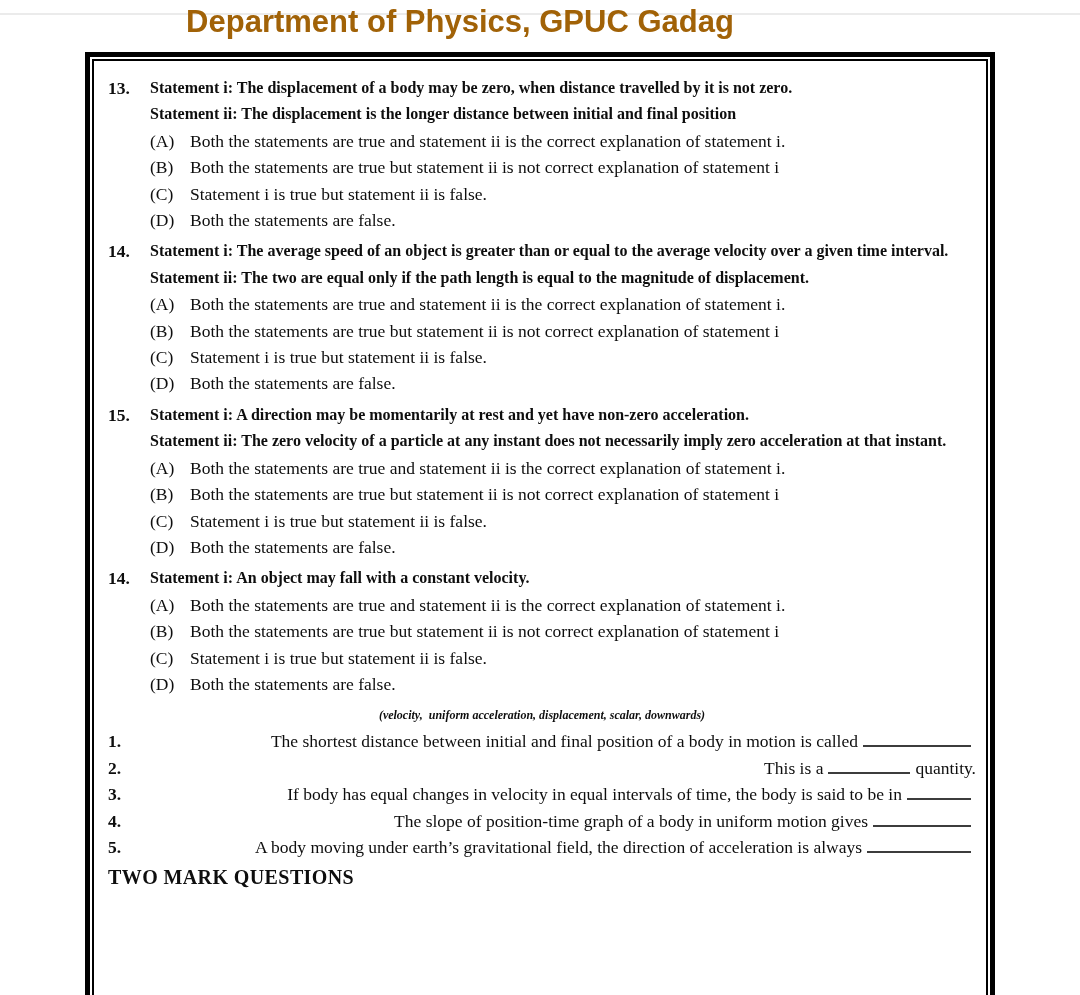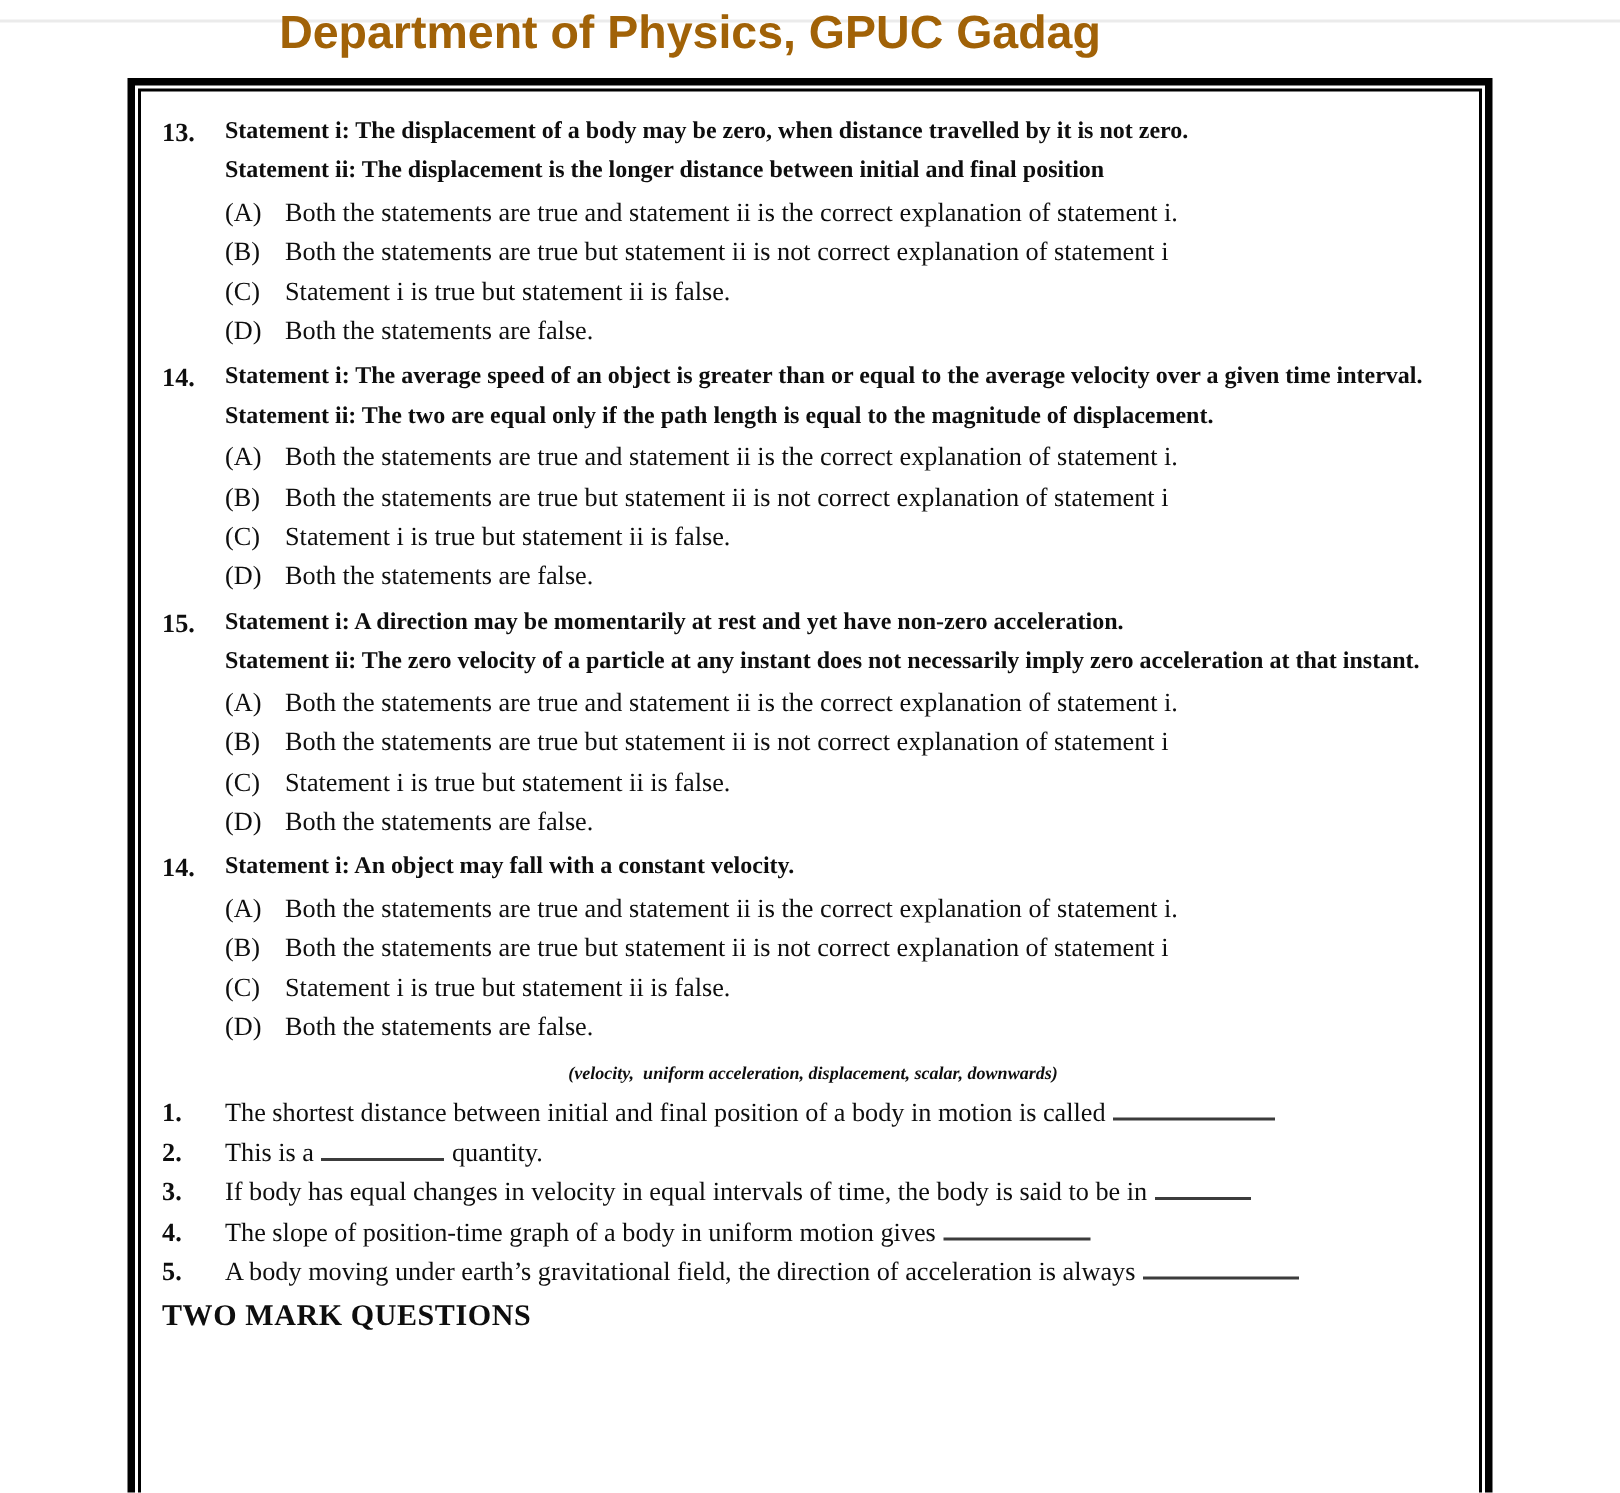--- a/index.html
+++ b/index.html
@@ -54,21 +54,21 @@
     font-size: 21px; font-weight: 700;
     line-height: 28px; margin-top: 14px;
   }
   .word-bank {
     text-align: center; font-weight: 700; font-style: italic;
     font-size: 12px; line-height: 26px;
     white-space: pre-wrap;
   }
   .fb-row { display: flex; font-size: 17.5px; line-height: 26.4px; }
   .fb-num { flex: none; width: 42px; font-weight: 700; }
-  .fb-text { flex: 1; min-width: 0; }
+  .fb-text { flex: 1; min-width: 0; text-align: right; }
   .blank {
     display: inline-block; height: 14px;
     border-bottom: 2px solid #3c3c3c;
     margin: 0 5px;
   }
   .b1 { width: 108px; } .b2 { width: 82px; } .b3 { width: 64px; }
   .b4 { width: 98px; }  .b5 { width: 104px; }
   .footer-heading {
     font-weight: 700; font-size: 20px; line-height: 27px;
     margin-top: 4px; letter-spacing: 0.4px;

